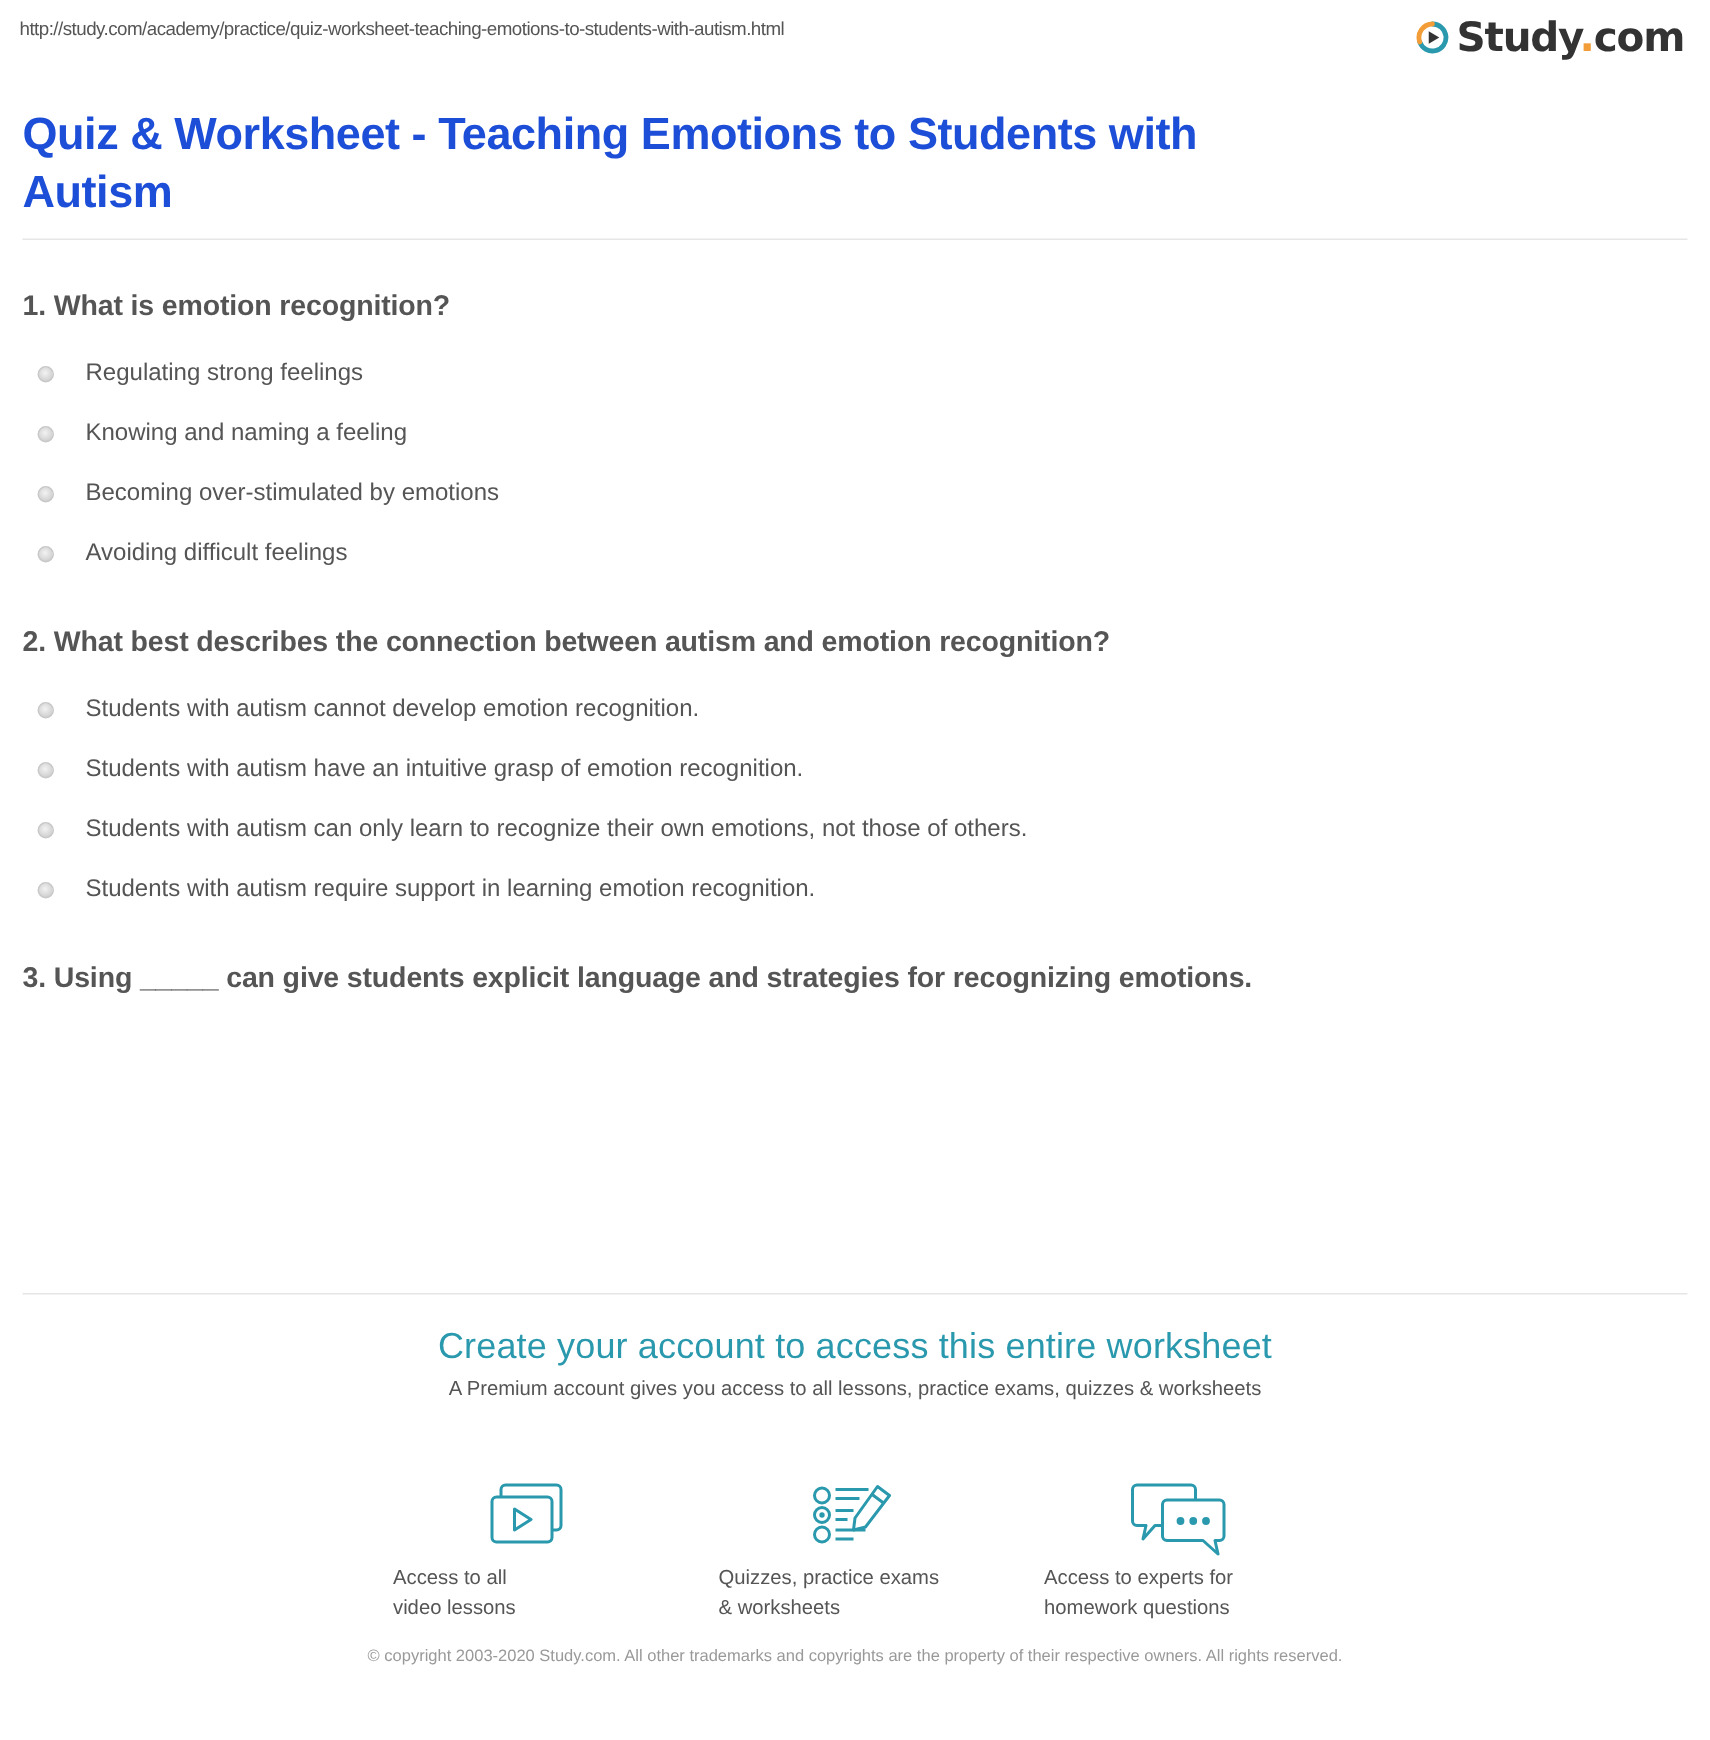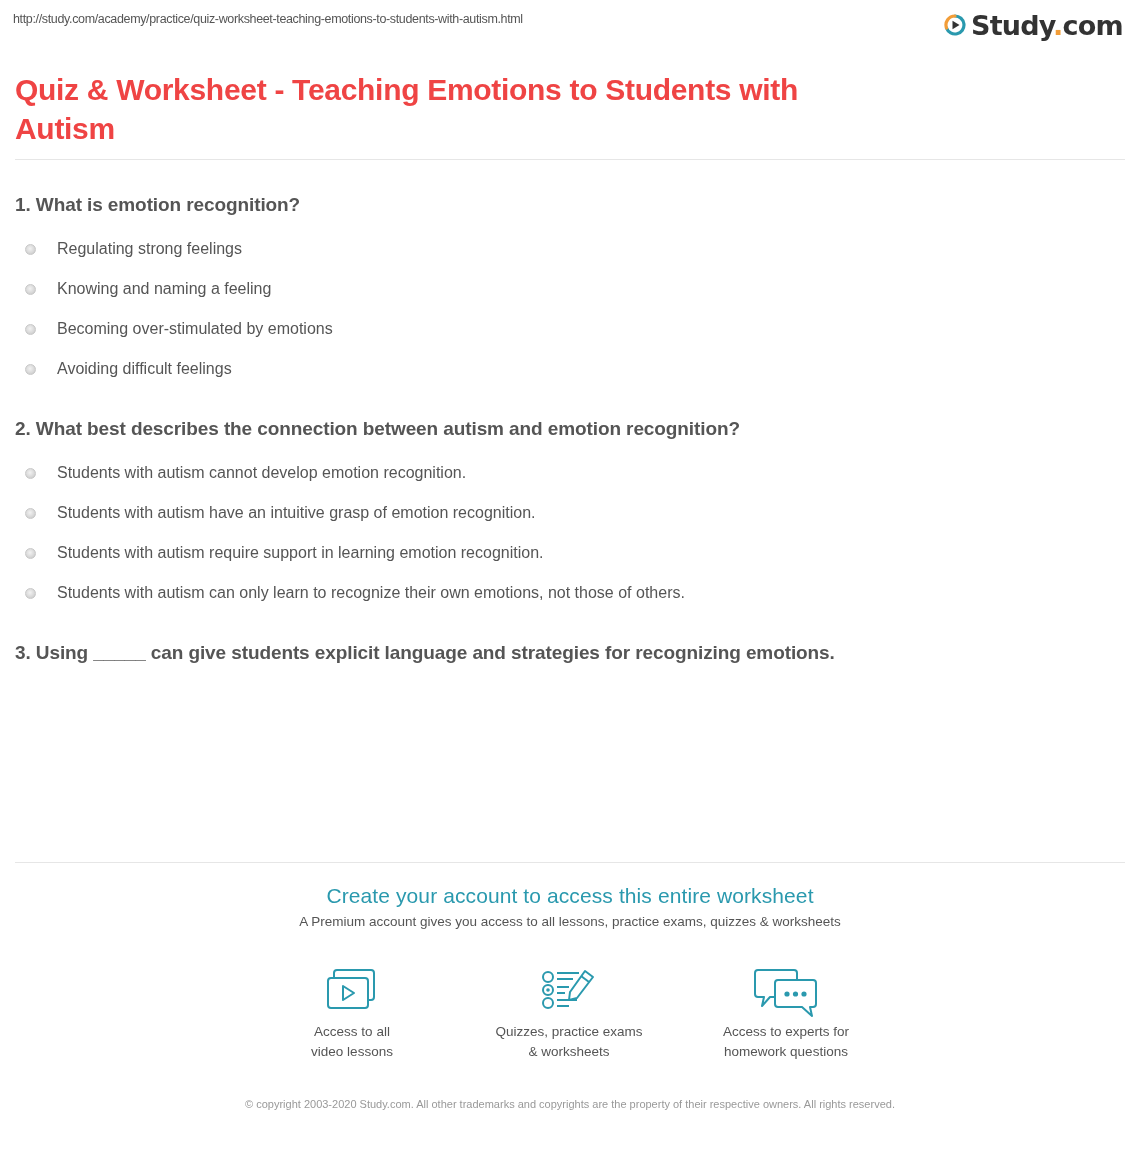--- a/index.html
+++ b/index.html
@@ -6,34 +6,34 @@
     html, body { width: 1140px; height: 1160px; background: #ffffff; overflow: hidden; }
     body { font-family: "DejaVu Sans", sans-serif; color: #555555; position: relative; }
 
     .topbar { position: absolute; left: 0; top: 0; width: 906px; height: 50px; }
     .url { position: absolute; left: 13px; top: 12px; font-size: 12.5px; color: #555; letter-spacing: -0.35px; font-family: "Liberation Sans", sans-serif; }
     .logo { position: absolute; left: 944px; top: 9px; display: flex; align-items: center; height: 32px; }
     .logo-mark { width: 22px; height: 22px; margin-right: 5px; }
     .logo-text { font-family: "DejaVu Sans", sans-serif; font-size: 27px; font-weight: bold; color: #333; letter-spacing: -0.8px; line-height: 1; }
     .logo-dot { color: #f29d38; }
 
-    .title { position: absolute; left: 15px; top: 70px; width: 880px; font-size: 30px; line-height: 39px; color: #ef4444; font-family: "Liberation Sans", sans-serif; letter-spacing: -0.3px; }
+    .title { position: absolute; left: 15px; top: 70px; width: 880px; font-size: 30px; line-height: 39px; color: #1d4ed8; font-family: "Liberation Sans", sans-serif; letter-spacing: -0.3px; }
     .divider { position: absolute; left: 15px; width: 1110px; height: 1px; background: #e6e6e6; }
 
     .question { position: absolute; left: 15px; }
     .q-text { font-size: 19px; font-weight: bold; color: #555; font-family: "Liberation Sans", sans-serif; letter-spacing: -0.1px; white-space: nowrap; }
     .option { display: flex; align-items: center; height: 40px; }
     .radio { width: 11px; height: 11px; border-radius: 50%; background: radial-gradient(circle at 45% 40%, #f2f2f2 0%, #d7d7d7 60%, #c2c2c2 100%); border: 1px solid #c8c8c8; margin-left: 10px; margin-right: 21px; flex: 0 0 auto; }
     .o-text { font-size: 16px; color: #555; font-family: "Liberation Sans", sans-serif; white-space: nowrap; }
 
     .cta { position: absolute; left: 0; top: 884px; width: 1140px; text-align: center; }
-    .cta-title { font-size: 21px; color: #2a99ae; font-family: "Liberation Sans", sans-serif; font-weight: normal; letter-spacing: 0.1px; }
+    .cta-title { font-size: 24px; color: #2a99ae; font-family: "Liberation Sans", sans-serif; font-weight: normal; letter-spacing: 0.1px; }
     .cta-sub { font-size: 13.5px; color: #555; margin-top: 6px; font-family: "Liberation Sans", sans-serif; }
 
-    .feature { position: absolute; top: 968px; width: 180px; text-align: center; }
+    .feature { position: absolute; top: 988px; width: 180px; }
     .feature svg { display: block; margin: 0 auto; }
     .f-label { font-size: 13.5px; color: #555; line-height: 20px; margin-top: 10px; font-family: "Liberation Sans", sans-serif; }
 
     .footer { position: absolute; left: 210px; top: 1096px; width: 720px; text-align: center; font-size: 11px; line-height: 17px; color: #999; font-family: "Liberation Sans", sans-serif; }
   </style>
 </head>
 <body>
 
 <div class="topbar">
   <div class="url">http://study.com/academy/practice/quiz-worksheet-teaching-emotions-to-students-with-autism.html</div>
@@ -78,25 +78,25 @@
     <div class="option">
         <span class="radio"></span>
         <span class="o-text">Students with autism cannot develop emotion recognition.</span>
       </div>
     <div class="option">
         <span class="radio"></span>
         <span class="o-text">Students with autism have an intuitive grasp of emotion recognition.</span>
       </div>
     <div class="option">
         <span class="radio"></span>
-        <span class="o-text">Students with autism require support in learning emotion recognition.</span>
+        <span class="o-text">Students with autism can only learn to recognize their own emotions, not those of others.</span>
       </div>
     <div class="option">
         <span class="radio"></span>
-        <span class="o-text">Students with autism can only learn to recognize their own emotions, not those of others.</span>
+        <span class="o-text">Students with autism require support in learning emotion recognition.</span>
       </div>
   </div>
 </div>
 
 <div class="question" style="top:642px;">
   <div class="q-text">3. Using _____ can give students explicit language and strategies for recognizing emotions.</div>
 </div>
 
 <div class="divider" style="top:862px;"></div>
 

